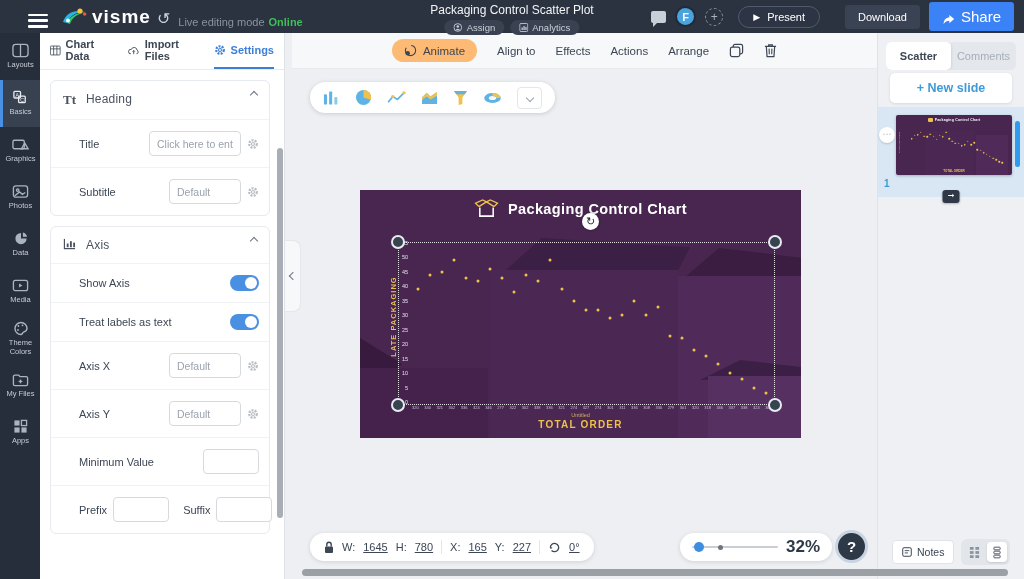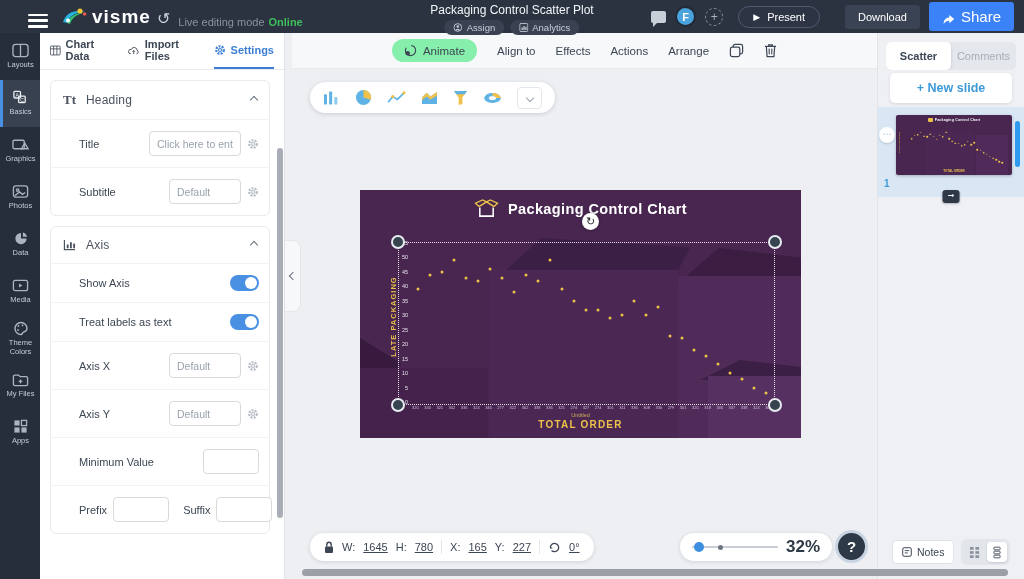--- a/index.html
+++ b/index.html
@@ -39,41 +39,41 @@
   .sb-item svg{stroke:#aab3c0;fill:none;stroke-width:1.4}
   .sb-item.active svg{stroke:#e8ecf1}
 
   
   .panel{position:absolute;left:40px;top:33px;width:245px;height:546px;background:#fff;z-index:15;border-right:1px solid #dfe2e7}
   .panel-tabs{display:flex;align-items:center;height:37px;border-bottom:1px solid #e7eaee;padding:0 10px;gap:14px}
   .ptab{display:flex;align-items:center;gap:5px;font-size:11px;color:#3c4654;font-weight:bold;height:100%;cursor:pointer;border-bottom:2px solid transparent}
   .ptab.active{color:#3d7fd6;border-bottom-color:#3d7fd6}
   .panel-body{padding:10px 14px 0 10px;height:508px;overflow:hidden}
   .card{border:1px solid #e7eaee;border-radius:6px;margin-bottom:10px;background:#fff}
-  .card-head{display:flex;align-items:center;gap:10px;padding:11px 12px;cursor:pointer}
+  .card-head{display:flex;align-items:flex-start;gap:10px;padding:11px 12px;cursor:pointer}
   .card-title{font-size:12px;color:#4a5260;letter-spacing:.2px;flex:1}
   .tt-ic{font-family:"Liberation Serif",serif;font-size:13px;color:#4a5260;font-weight:bold}
   .chev{width:6px;height:6px;border-right:1.6px solid #6b7480;border-bottom:1.6px solid #6b7480;display:inline-block}
   .chev.up{transform:rotate(-135deg)}
   .chev.down{transform:rotate(45deg)}
   .chev.left{transform:rotate(135deg)}
   .prow{display:flex;align-items:center;padding:11px 10px 11px 28px;border-top:1px solid #f0f2f5;gap:6px}
   .prow label{font-size:11px;color:#3c4654;flex:1}
   .prow input{border:1px solid #d6dade;border-radius:4px;height:25px;padding:0 7px;font-size:10.5px;color:#5a6270;font-family:"Liberation Sans",sans-serif;outline:none}
   .prow input::placeholder{color:#9aa2ad}
   .inp-lg{width:92px}.inp-md{width:72px}.inp-sm{width:56px}
   .toggle{width:29px;height:16px;border-radius:8px;background:#4a90e2;position:relative;cursor:pointer;flex:none}
   .toggle i{position:absolute;right:2px;top:2px;width:12px;height:12px;border-radius:50%;background:#fff}
   .panel-scrollbar{position:absolute;right:1px;top:115px;width:6px;height:370px;background:#a9aeb6;border-radius:3px}
   .collapse-tab{position:absolute;left:285px;top:240px;width:16px;height:72px;background:#f7f8fa;border:1px solid #e4e7eb;border-left:none;border-radius:0 8px 8px 0;display:flex;align-items:center;justify-content:center;z-index:14;cursor:pointer}
 
   
   .main{position:absolute;left:292px;top:33px;width:585px;height:546px;background:#edeff2;z-index:5}
   .canvas-toolbar{height:36px;background:#f7f8fa;border-bottom:1px solid #e8eaee;display:flex;align-items:center;justify-content:center;gap:20px;font-size:11.5px;color:#3c4654}
-  .animate-pill{display:flex;align-items:center;gap:6px;background:#86efac;border-radius:14px;padding:5px 12px;cursor:pointer}
+  .animate-pill{display:flex;align-items:center;gap:6px;background:#fdba74;border-radius:14px;padding:5px 12px;cursor:pointer}
   .ct-item{cursor:pointer}
   .ct-icon{cursor:pointer}
   .chart-toolbar{position:absolute;left:18px;top:49px;height:31px;background:#fff;border-radius:16px;box-shadow:0 1px 4px rgba(40,50,70,.18);display:flex;align-items:center;gap:15px;padding:0 13px;z-index:8}
   .chart-toolbar .dd{width:25px;height:22px;border:1px solid #e3e6ea;border-radius:4px;display:flex;align-items:center;justify-content:center;cursor:pointer}
   .chart-toolbar .chev{border-color:#9aa2ad}
 
   
   .chart{position:absolute;left:68px;top:157px;width:441px;height:248px;overflow:hidden;z-index:6}
   .bx{position:absolute}
   .chart-title-row{position:absolute;left:0;top:8px;width:100%;display:flex;align-items:center;justify-content:center;gap:9px;z-index:3}

